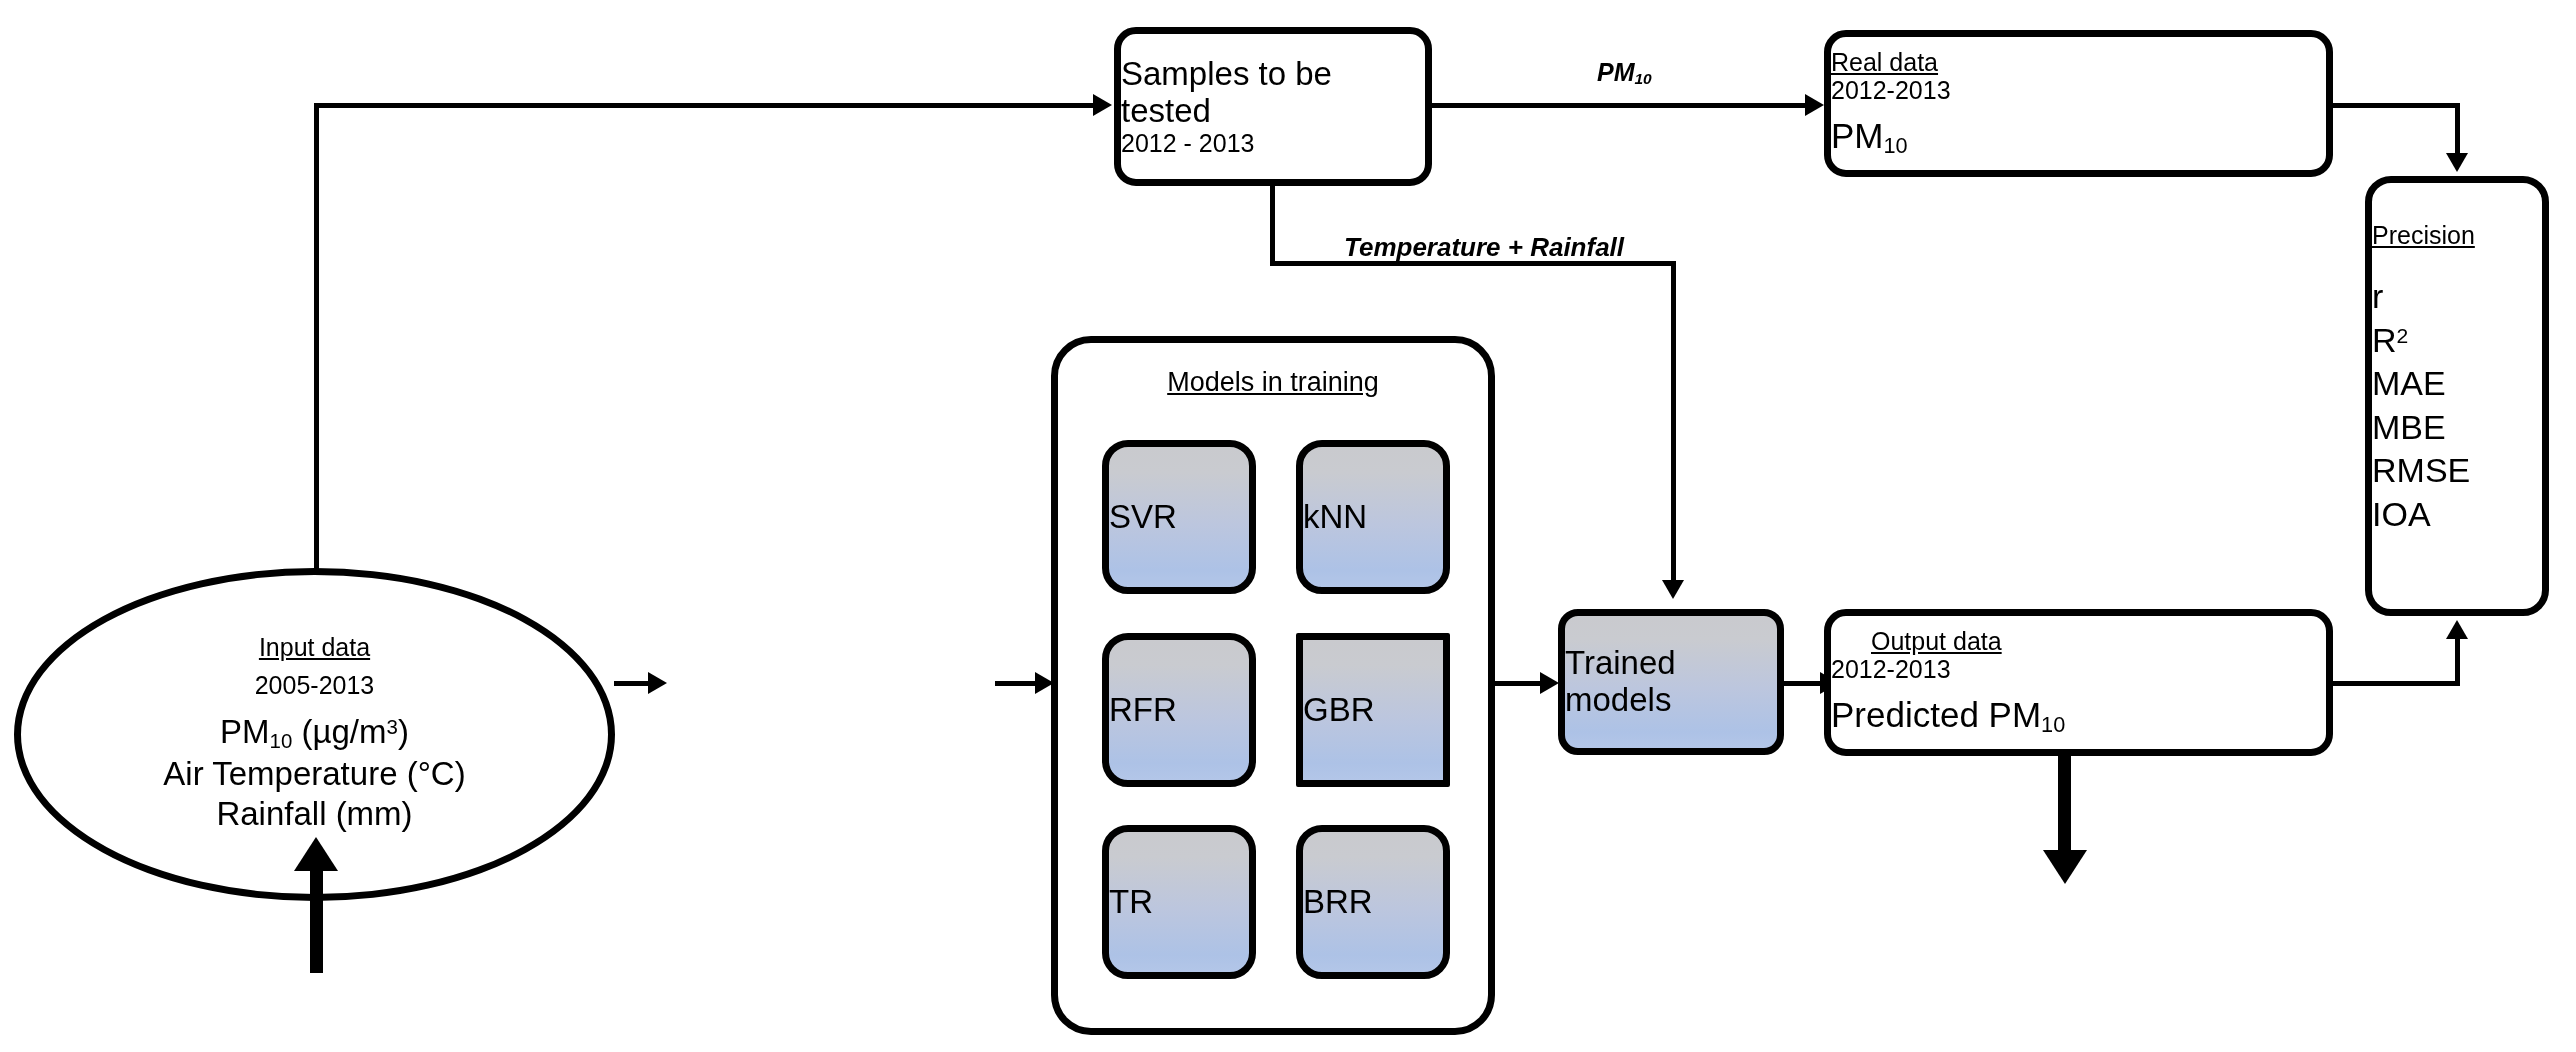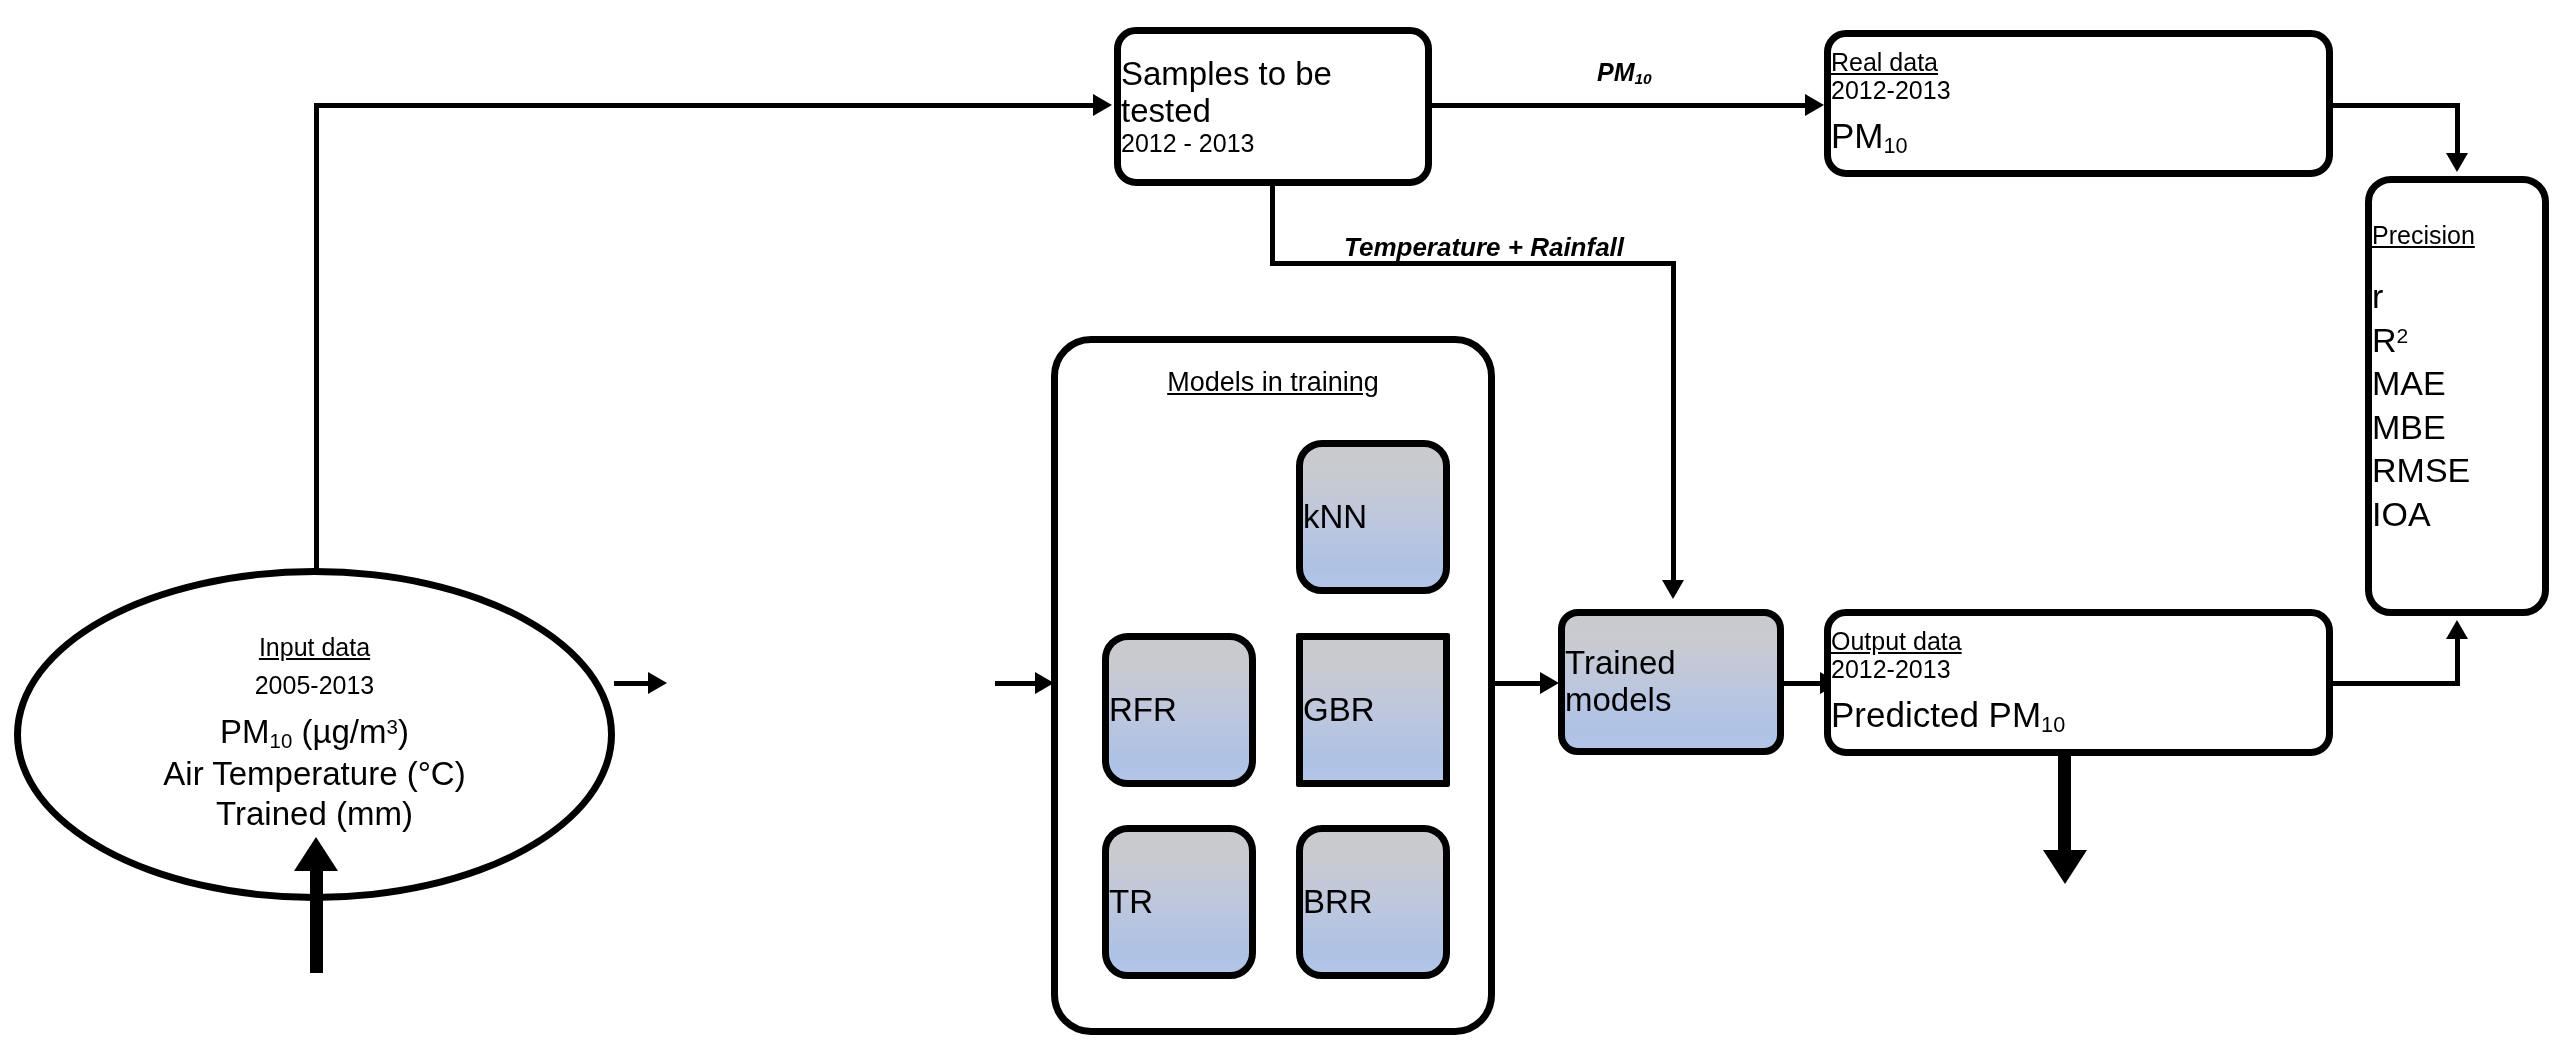--- a/index.html
+++ b/index.html
@@ -42,37 +42,40 @@
 </head>
 <body>
 
 <div id="stage">
 
   <div class="ellipse" style="left:14px;top:568px;width:601px;height:333px;">
     <div style="font-size:25px;text-decoration:underline;margin-bottom:10px;">Input data</div>
     <div style="font-size:25px;margin-bottom:13px;">2005-2013</div>
     <div style="font-size:33px;margin:2px 0;">PM<sub>10</sub> (µg/m<sup>3</sup>)</div>
     <div style="font-size:33px;margin:2px 0;">Air Temperature (°C)</div>
-    <div style="font-size:33px;margin:2px 0;">Trained (mm)</div>
+    <div style="font-size:33px;margin:2px 0;">Rainfall (mm)</div>
   </div>
 
   <div class="ln v" style="left:310px;top:866px;width:13px;height:107px;"></div>
   <div class="ar fatup" style="left:294px;top:837px;"></div>
 
 
   <div class="ln h" style="left:614px;top:681px;width:36px;"></div>
   <div class="ar right" style="left:648px;top:672px;"></div>
 
   <div class="ln h" style="left:995px;top:681px;width:42px;"></div>
   <div class="ar right" style="left:1035px;top:672px;"></div>
 
   <div class="modelbox" style="left:1051px;top:336px;width:444px;height:699px;">
     <div style="text-align:center;font-size:27px;text-decoration:underline;margin-top:24px;">Models in training</div>
   </div>
 
+  <div class="node grad" style="left:1102px;top:440px;width:154px;height:154px;border-radius:26px;">
+    <span style="font-size:33px;">SVR</span>
+  </div>
   <div class="node grad" style="left:1296px;top:440px;width:154px;height:154px;border-radius:26px;">
     <span style="font-size:33px;">kNN</span>
   </div>
   <div class="node grad" style="left:1102px;top:633px;width:154px;height:154px;border-radius:26px;">
     <span style="font-size:33px;">RFR</span>
   </div>
   <div class="node grad" style="left:1296px;top:633px;width:154px;height:154px;border-radius:2px;">
     <span style="font-size:33px;">GBR</span>
   </div>
   <div class="node grad" style="left:1102px;top:825px;width:154px;height:154px;border-radius:26px;">
@@ -113,21 +116,21 @@
   <div class="ar down" style="left:1662px;top:580px;"></div>
   <div class="edge-label" style="left:1344px;top:232px;font-size:26px;">Temperature + Rainfall</div>
 
   <div class="node" style="left:1824px;top:30px;width:509px;height:147px;">
     <div style="font-size:25px;text-decoration:underline;">Real data</div>
     <div style="font-size:25px;margin-bottom:12px;">2012-2013</div>
     <div style="font-size:35px;">PM<sub>10</sub></div>
   </div>
 
   <div class="node" style="left:1824px;top:609px;width:509px;height:147px;">
-    <div style="font-size:25px;text-decoration:underline;">Output data</div>
+    <div style="font-size:25px;text-decoration:underline;margin-left:40px;">Output data</div>
     <div style="font-size:25px;margin-bottom:12px;">2012-2013</div>
     <div style="font-size:35px;">Predicted PM<sub>10</sub></div>
   </div>
 
   <div class="ln v" style="left:2058px;top:755px;width:13px;height:109px;"></div>
   <div class="ar fatdown" style="left:2043px;top:850px;"></div>
 
   <div class="node" style="left:2365px;top:176px;width:184px;height:440px;border-radius:26px;justify-content:flex-start;padding-top:38px;">
     <div style="font-size:25px;text-decoration:underline;margin-bottom:26px;">Precision</div>
     <div style="font-size:34px;line-height:1.28;">r</div>

